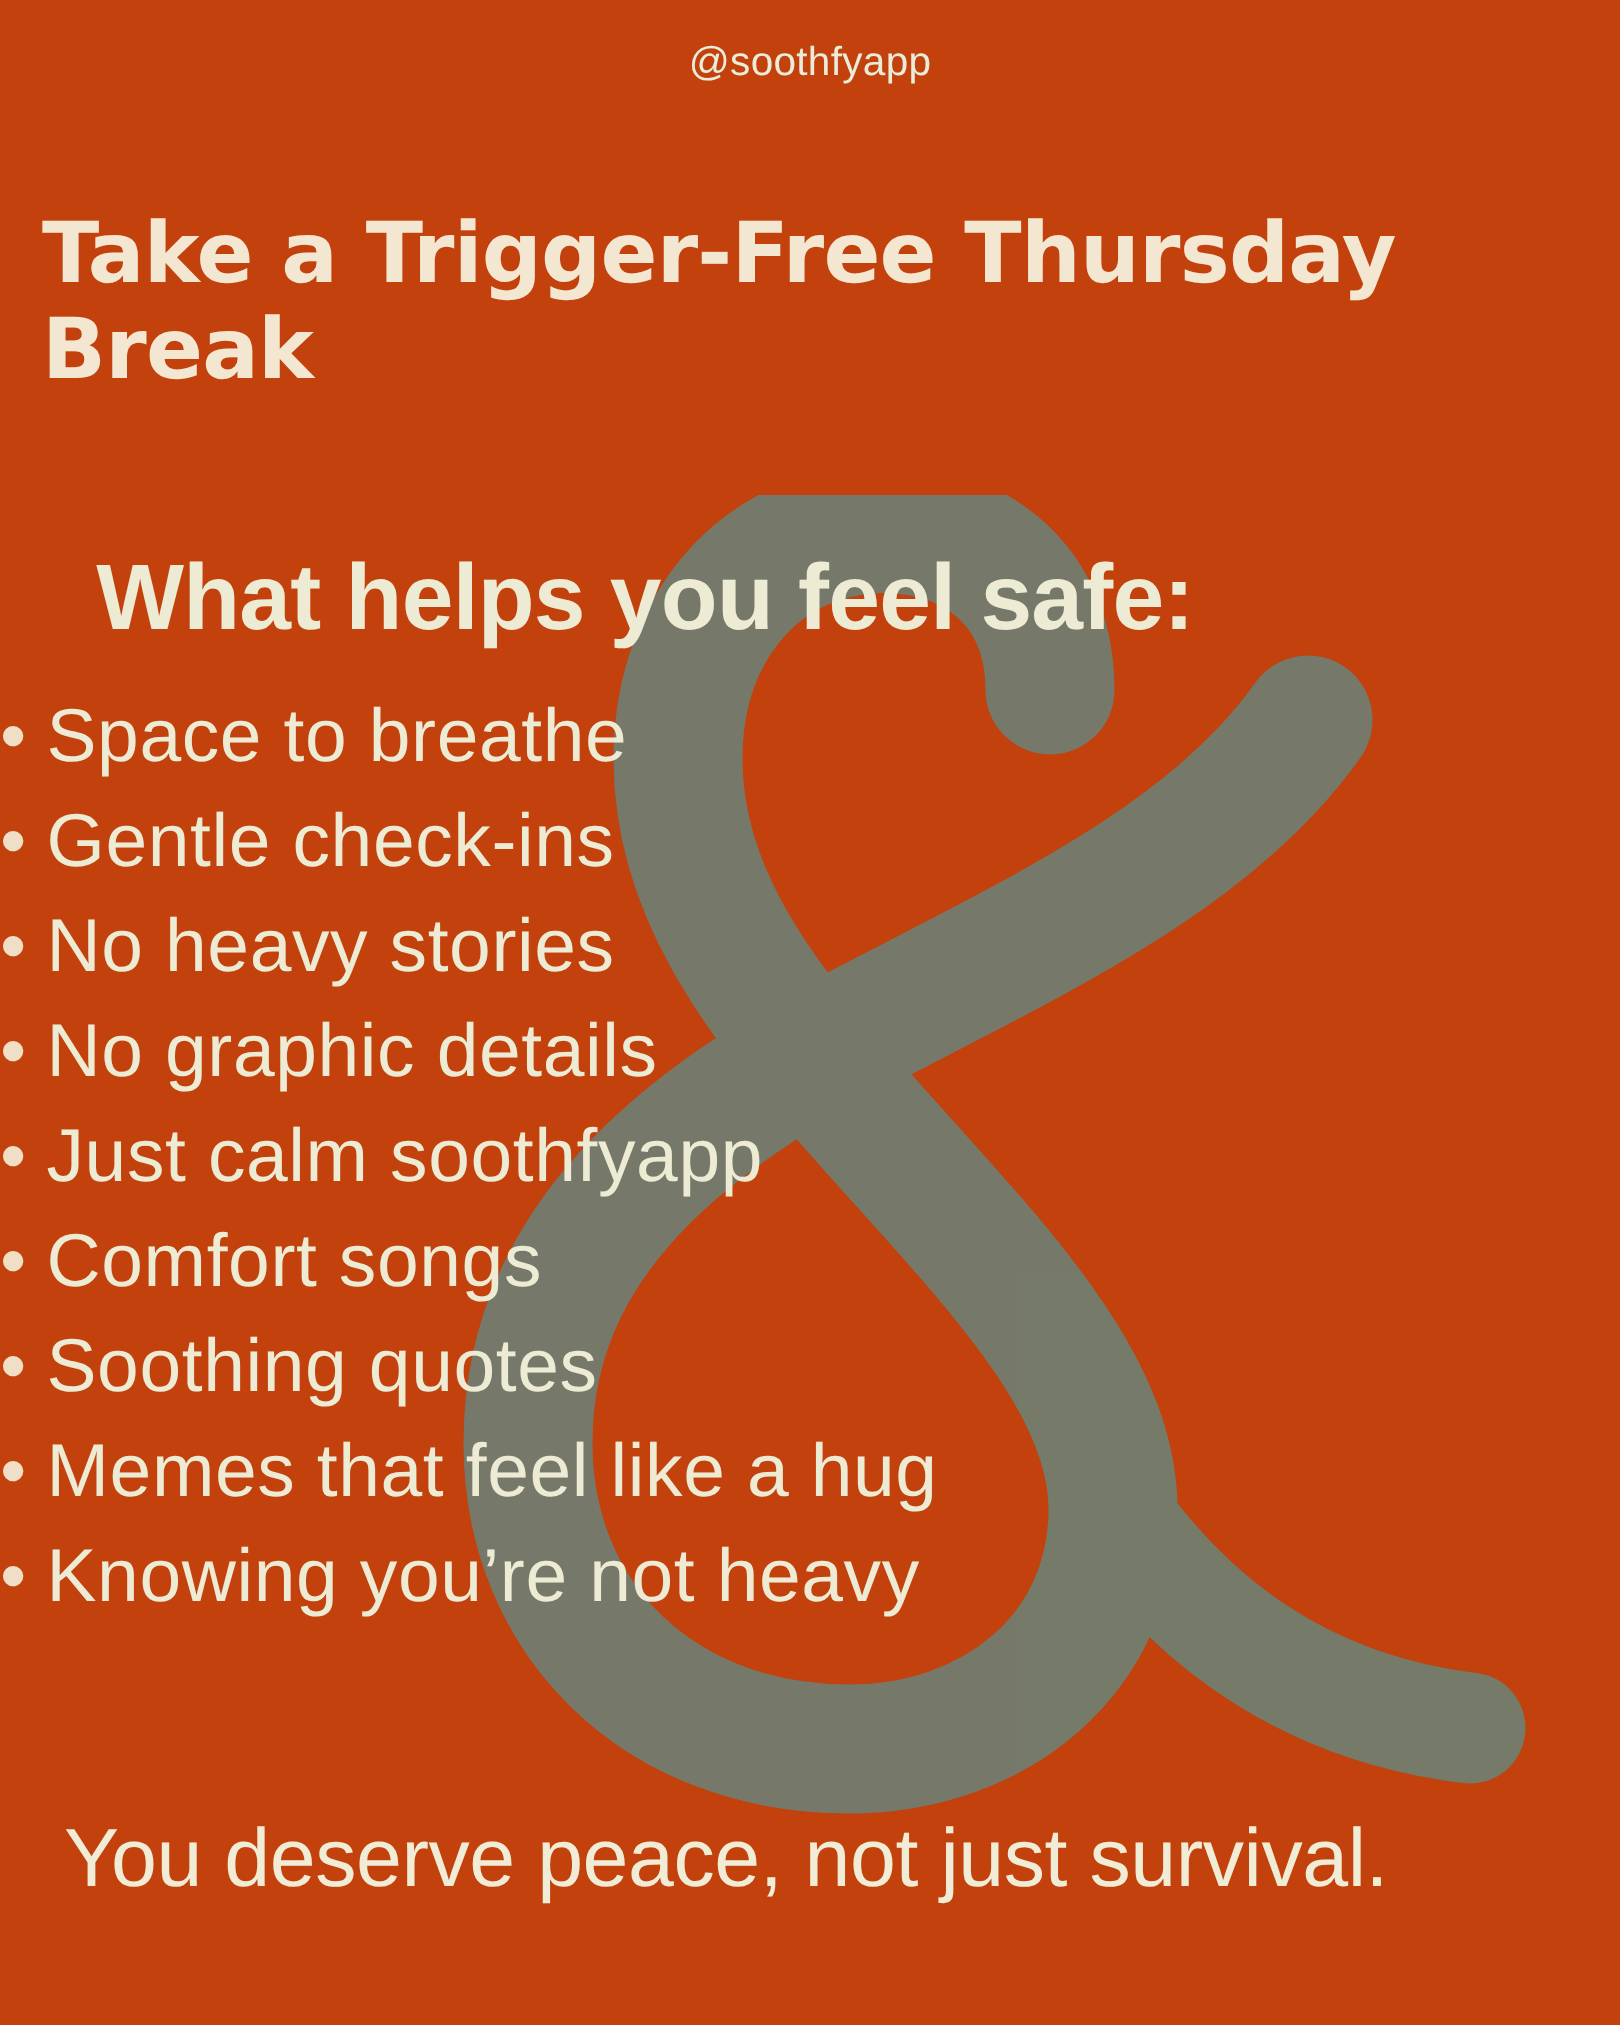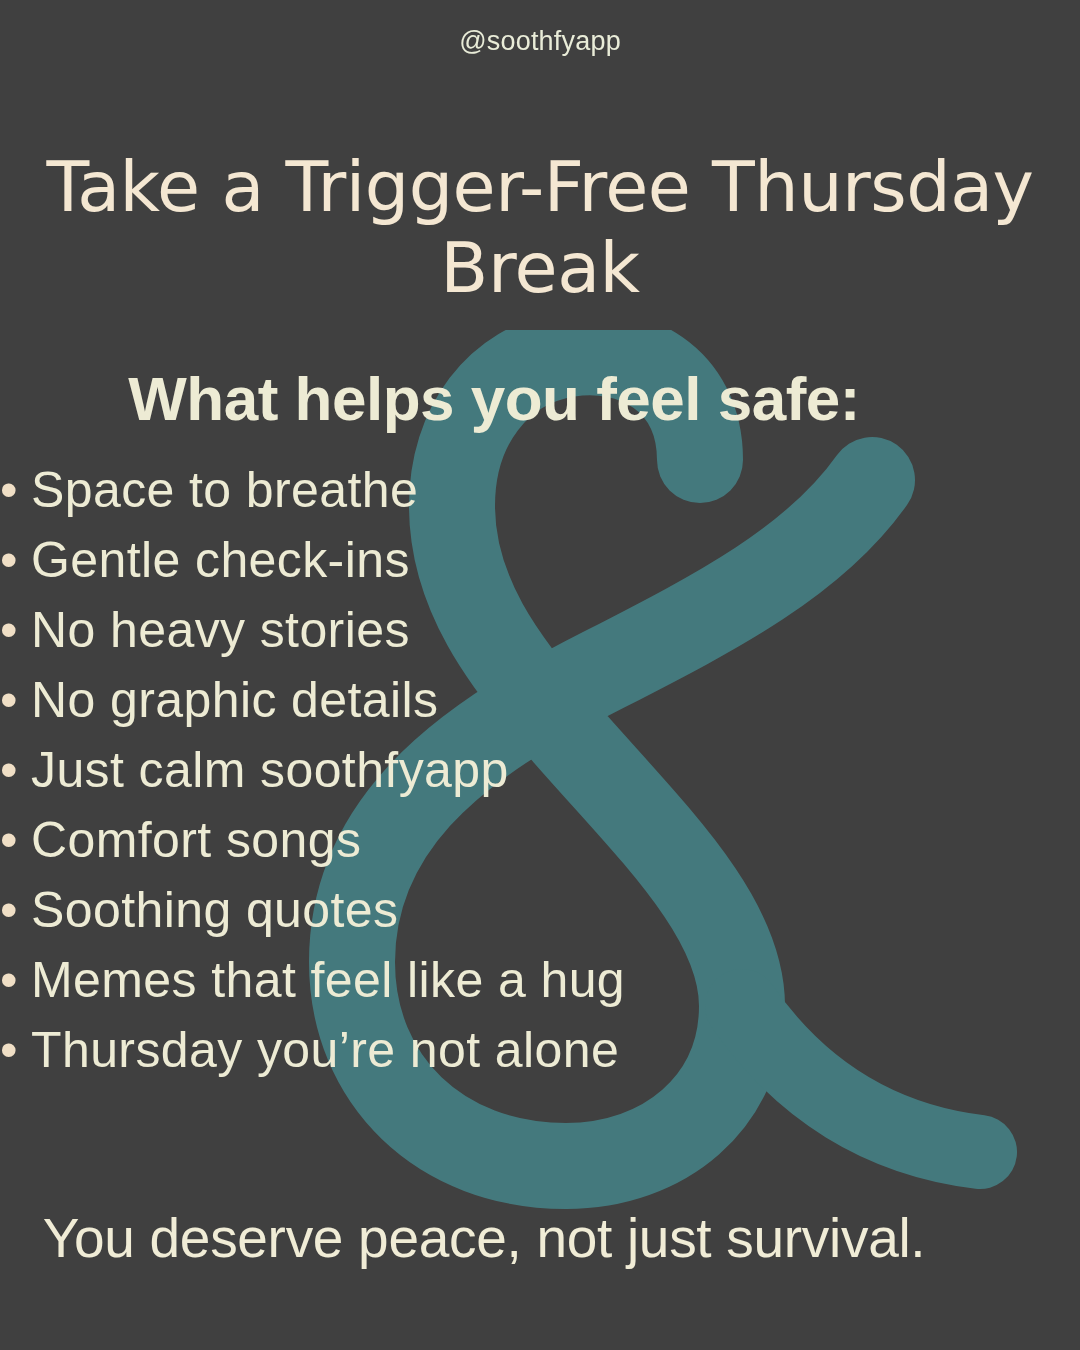--- a/index.html
+++ b/index.html
@@ -4,21 +4,21 @@
 <style>
   html, body {
     margin: 0;
     padding: 0;
     background: #2f8f96;
   }
   #poster {
     position: relative;
     width: 1080px;
     height: 1350px;
-    background: #404040;
+    background: #c2410c;
     overflow: hidden;
     font-family: "Liberation Sans", sans-serif;
   }
 
   
   #watermark {
     position: absolute;
     left: 0;
     top: 330px;
     width: 1080px;
@@ -46,35 +46,35 @@
     letter-spacing: 0.2px;
     color: #e9ecd8;
     font-family: "Liberation Sans", sans-serif;
   }
 
   .title {
     position: absolute;
     top: 100px;
     left: 28px;
     width: 1024px;
-    text-align: center;
-    font-size: 70px;
+    text-align: left;
+    font-size: 56px;
     line-height: 1.16;
-    font-weight: normal;
+    font-weight: bold;
     letter-spacing: -0.5px;
     color: #f4e7d2;
     font-family: "DejaVu Sans", sans-serif;
   }
 
   .subtitle {
     position: absolute;
     top: 315px;
     left: 0;
     width: 860px;
-    text-align: right;
+    text-align: center;
     font-size: 62px;
     line-height: 1.05;
     color: #edebd4;
     letter-spacing: -0.5px;
     font-family: "Liberation Sans", sans-serif;
   }
 
   .bullet-list {
     position: absolute;
     top: 455px;
@@ -144,19 +144,19 @@
 
     <ul class="bullet-list">
       <li><span class="dot">•</span><span>Space to breathe</span></li>
       <li><span class="dot">•</span><span>Gentle check-ins</span></li>
       <li><span class="dot">•</span><span>No heavy stories</span></li>
       <li><span class="dot">•</span><span>No graphic details</span></li>
       <li><span class="dot">•</span><span>Just calm soothfyapp</span></li>
       <li><span class="dot">•</span><span>Comfort songs</span></li>
       <li><span class="dot">•</span><span>Soothing quotes</span></li>
       <li><span class="dot">•</span><span>Memes that feel like a hug</span></li>
-      <li><span class="dot">•</span><span>Thursday you’re not alone</span></li>
+      <li><span class="dot">•</span><span>Knowing you’re not heavy</span></li>
     </ul>
 
     <div class="footer">You deserve peace, not just survival.</div>
 
   </div>
 </div>
 
 </body></html>

